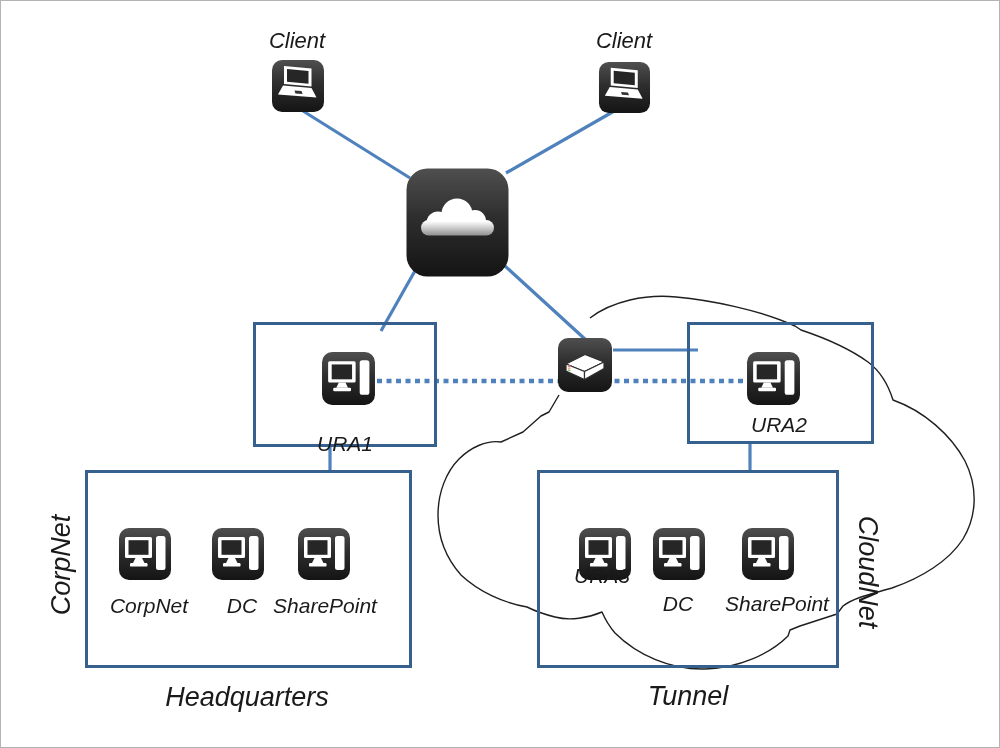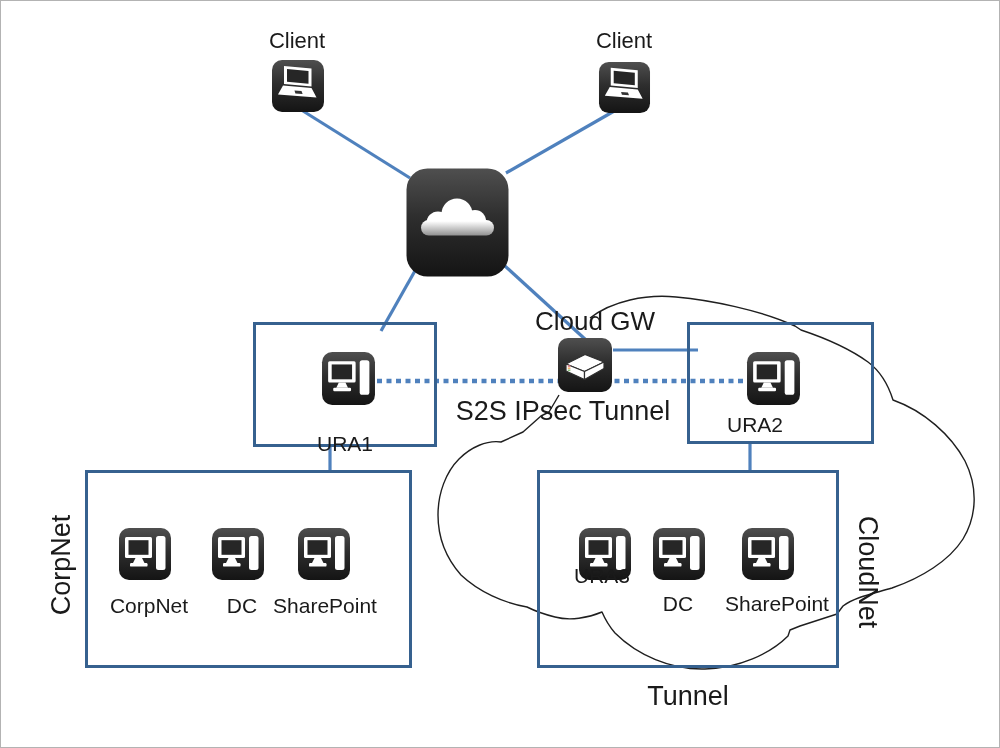--- a/index.html
+++ b/index.html
@@ -1,19 +1,20 @@
 <!DOCTYPE html>
 <html><head>
 <meta charset="utf-8">
 <style>
   html,body{margin:0;padding:0;background:#ffffff;}
   .canvas{
     position:relative;width:1000px;height:748px;background:#ffffff;overflow:hidden;
     box-shadow:inset 0 0 0 1px #b3b3b3;
     font-family:"Liberation Sans", sans-serif;
+    font-style:italic;
   }
   .wires{position:absolute;left:0;top:0;z-index:1;}
   .gbox{position:absolute;border:3px solid #36618f;background:transparent;z-index:2;box-sizing:border-box;}
   .ic{position:absolute;z-index:3;}
   .lbl{
     position:absolute;z-index:4;transform:translate(-50%,-50%);
     white-space:nowrap;color:#1a1a1a;line-height:1;
   }
   .lbl.rot-ccw{transform:translate(-50%,-50%) rotate(-90deg);}
   .lbl.rot-cw{transform:translate(-50%,-50%) rotate(90deg);}
@@ -138,31 +139,30 @@
     </svg>
   <svg class="ic" style="left:652px;top:527px;" width="54" height="54">
       <use href="#sym-pc"></use>
     </svg>
   <svg class="ic" style="left:741px;top:527px;" width="54" height="54">
       <use href="#sym-pc"></use>
     </svg>
 
   <span class="lbl" style="left:297px;top:41px;font-size:22px;">Client</span>
   <span class="lbl" style="left:624px;top:41px;font-size:22px;">Client</span>
-  <span class="lbl" style="left:595px;top:321px;font-size:26px;">Cloud GW</span>
-  <span class="lbl" style="left:563px;top:411px;font-size:27px;">S2S IPsec Tunnel</span>
   <span class="lbl" style="left:345px;top:423px;font-size:21px;margin-top:20px;">URA1</span>
-  <span class="lbl" style="left:755px;top:424px;font-size:21px;">URA2</span>
+  <span class="lbl" style="left:779px;top:424px;font-size:21px;">URA2</span>
 
   <span class="lbl" style="left:149px;top:605px;font-size:21px;">CorpNet</span>
   <span class="lbl" style="left:242px;top:605px;font-size:21px;">DC</span>
   <span class="lbl" style="left:325px;top:605px;font-size:21px;">SharePoint</span>
 
   <span class="lbl" style="left:602px;top:575px;font-size:21px;">URA3</span>
   <span class="lbl" style="left:678px;top:603px;font-size:21px;">DC</span>
   <span class="lbl" style="left:777px;top:603px;font-size:21px;">SharePoint</span>
 
+  <span class="lbl" style="left:247px;top:697px;font-size:27px;">Headquarters</span>
   <span class="lbl" style="left:688px;top:696px;font-size:27px;">Tunnel</span>
 
   <span class="lbl rot-ccw" style="left:61px;top:565px;font-size:27px;">CorpNet</span>
   <span class="lbl rot-cw" style="left:867px;top:572px;font-size:27px;">CloudNet</span>
 
 </div>
 
 </body></html>

